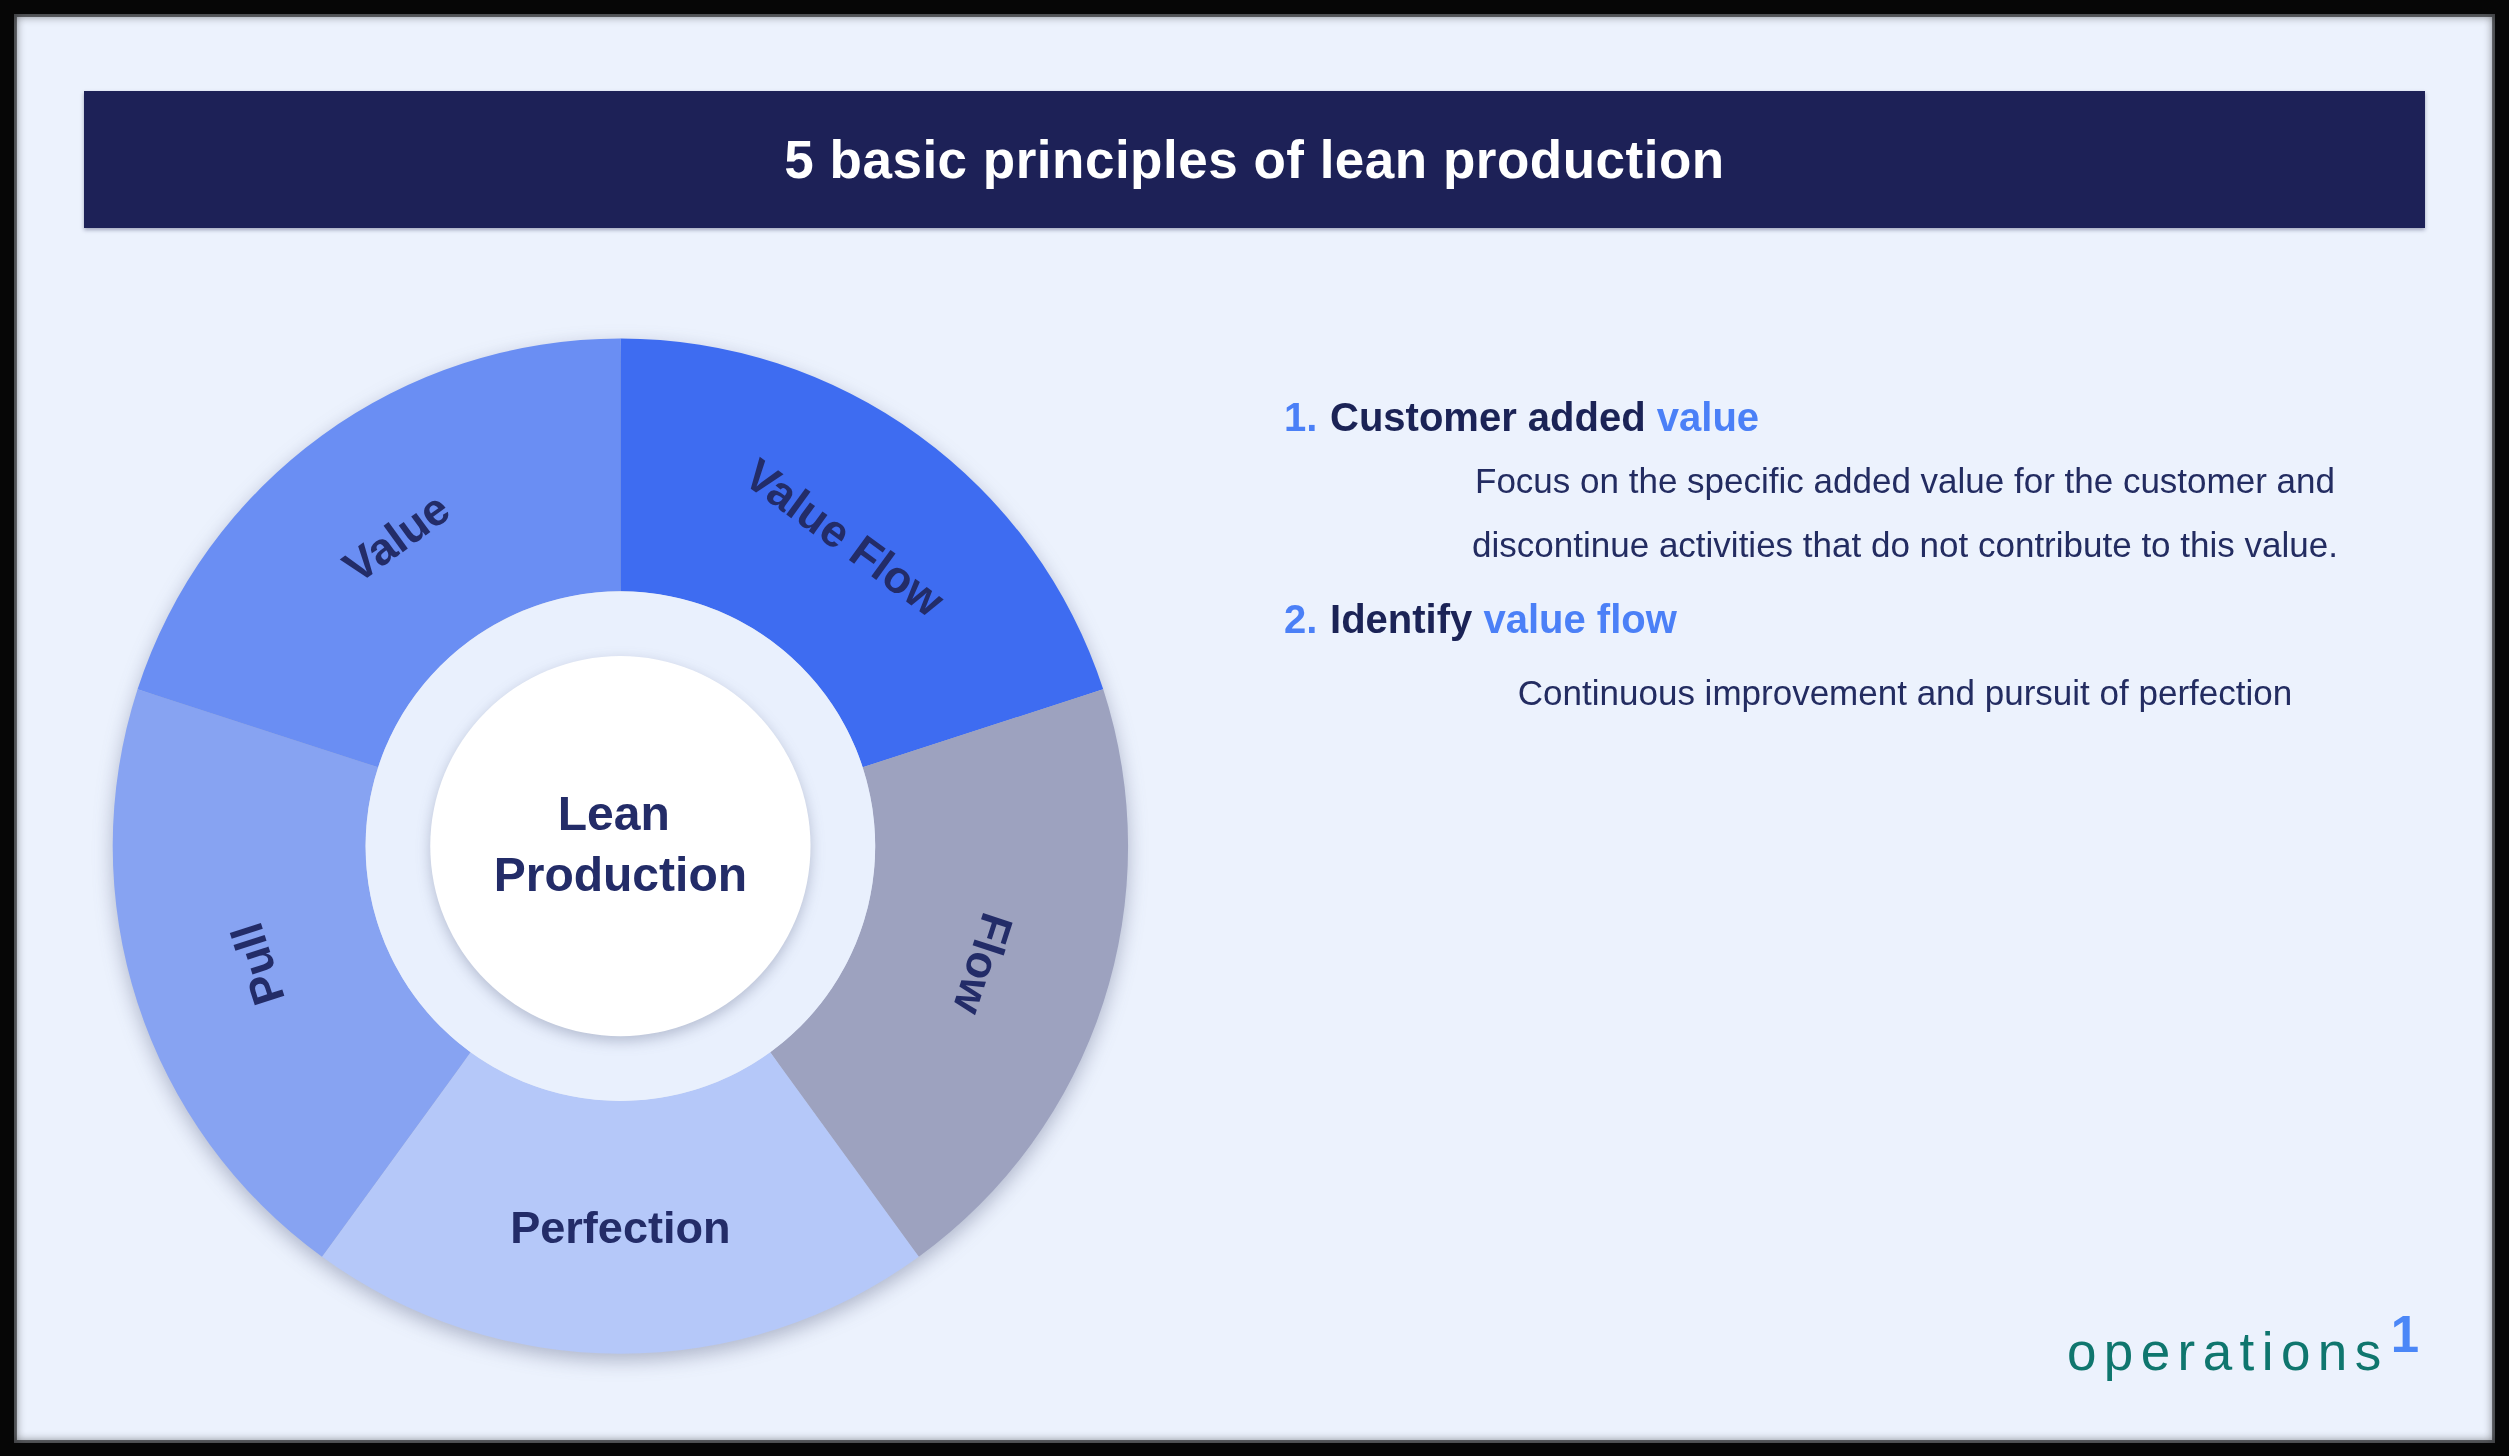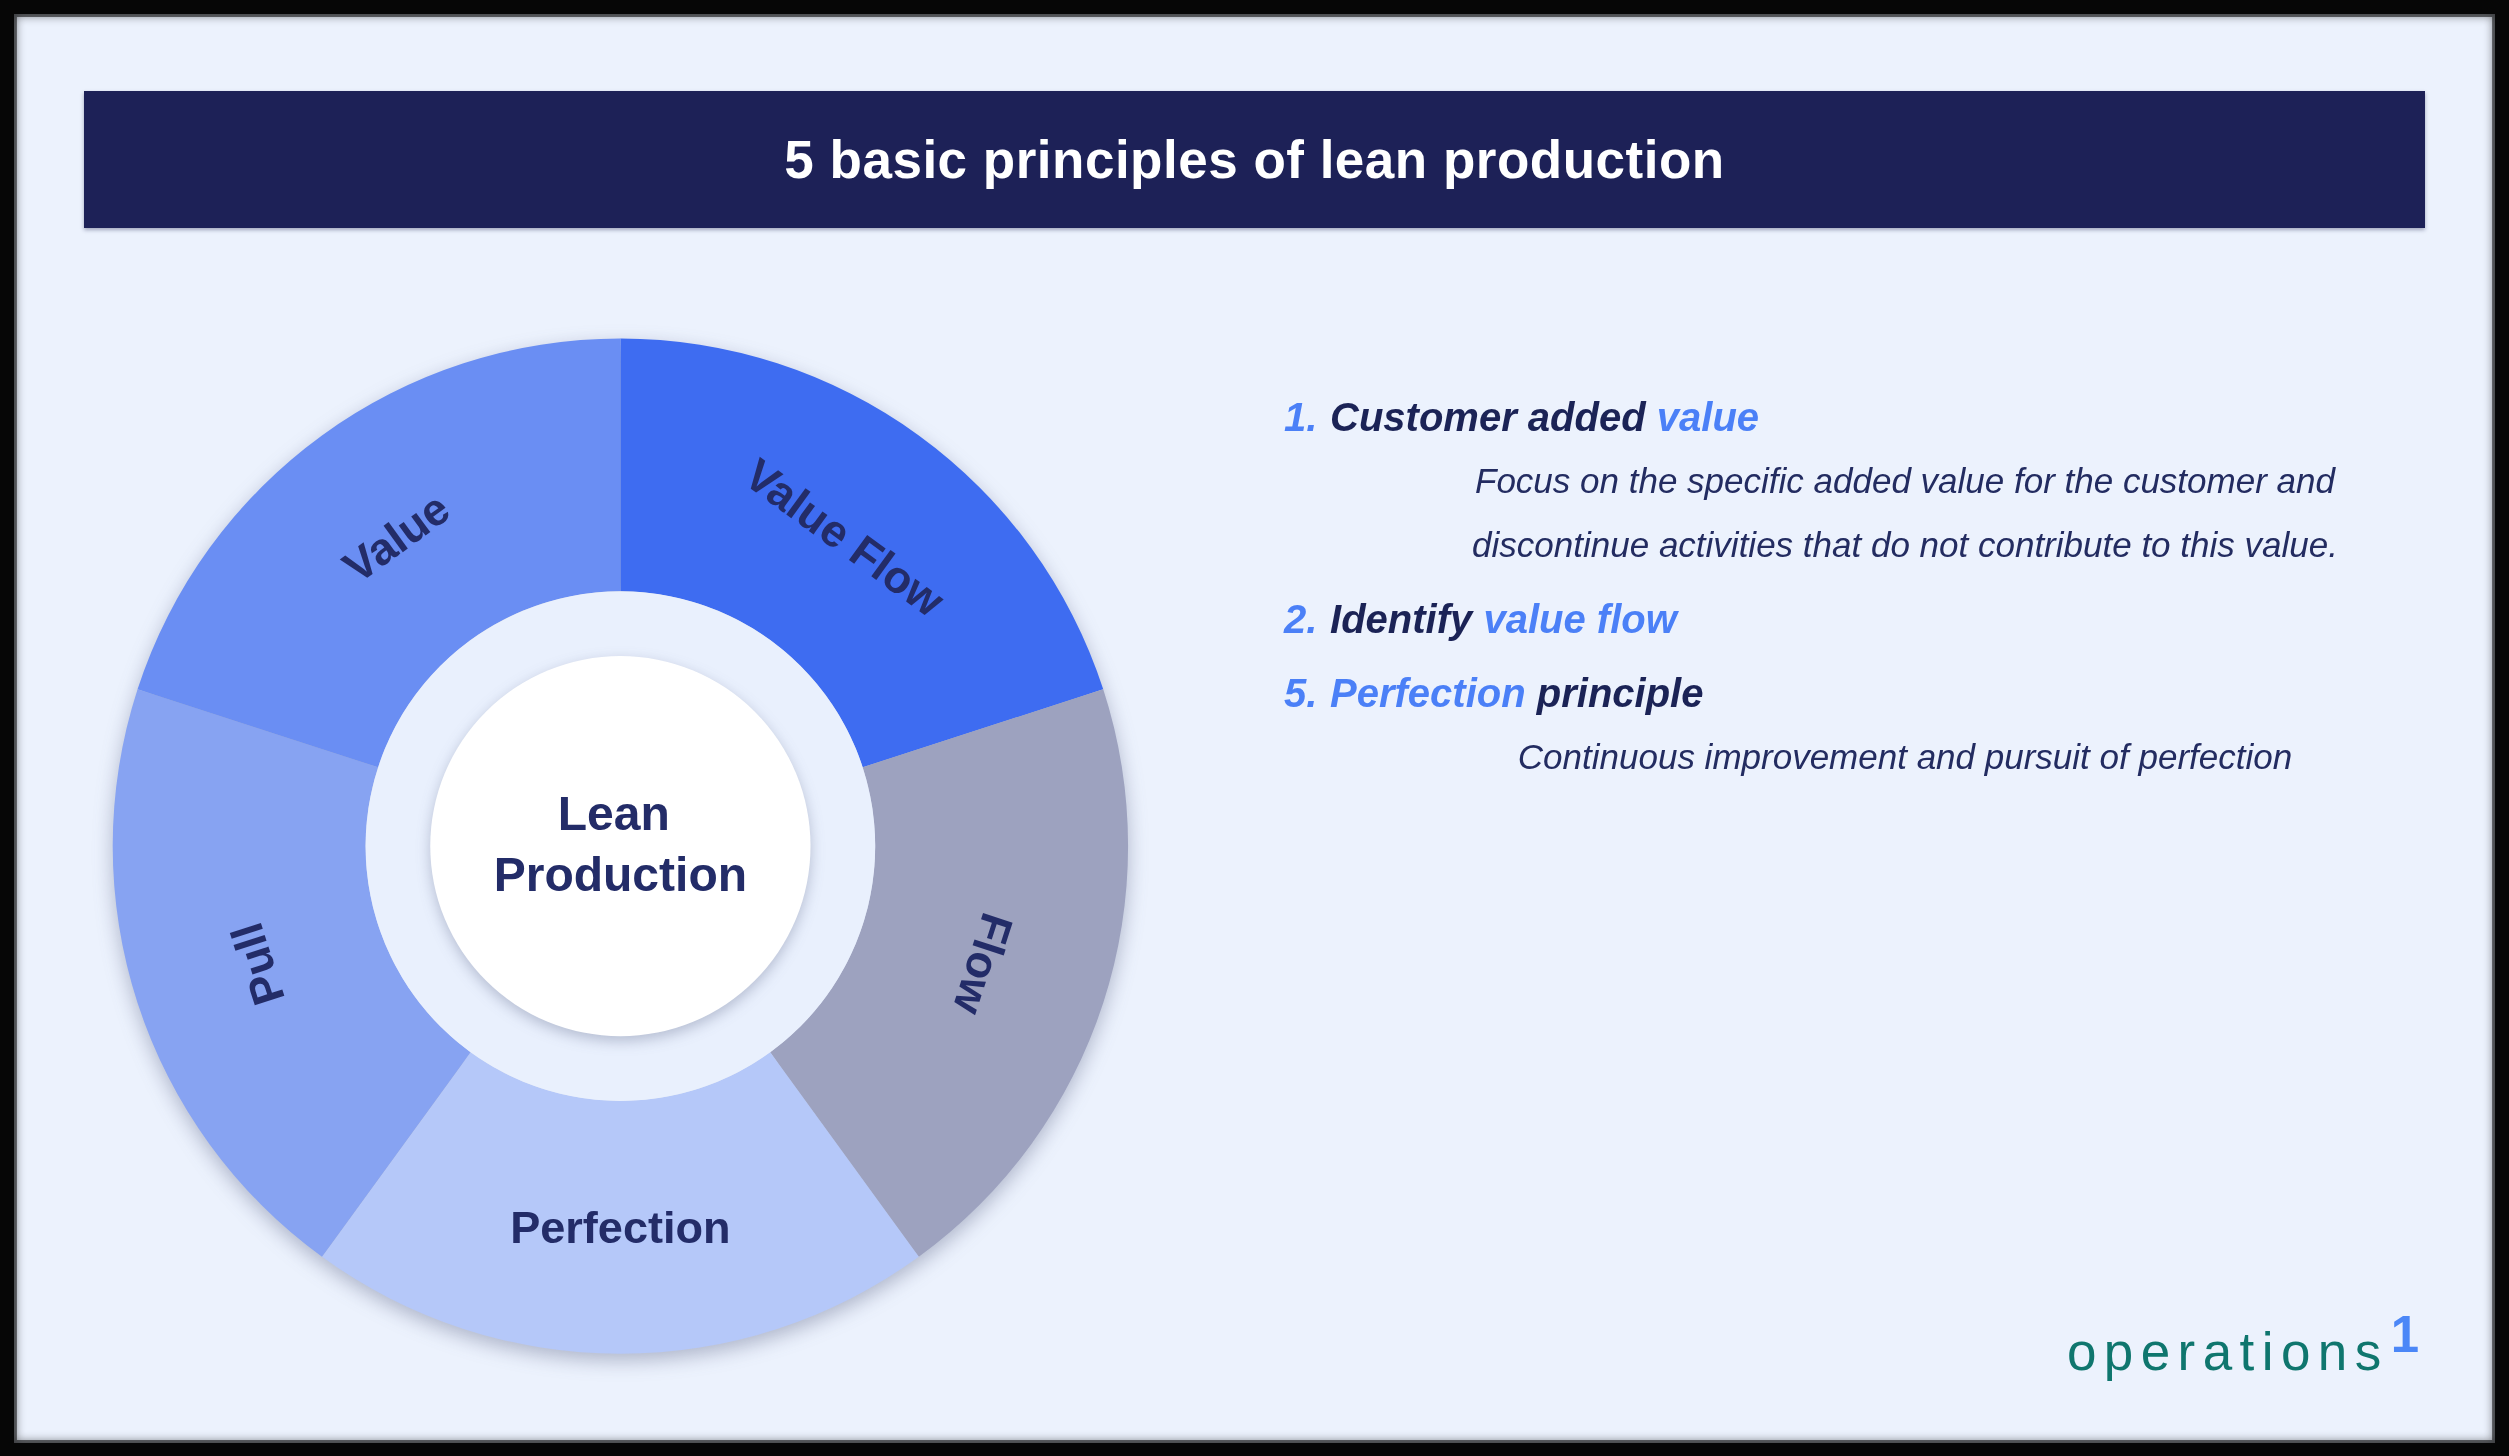--- a/index.html
+++ b/index.html
@@ -55,21 +55,21 @@
     font-family: "Liberation Sans", sans-serif;
     font-size: 49px;
     font-weight: 700;
     fill: #232c68;
   }
   
   .principles {
     position: absolute;
     left: 1284px; top: 385px;
     width: 1186px;
-    list-style: none; margin: 0; padding: 0; font-style: italic;
+    list-style: none; margin: 0; padding: 0;
   }
   .principle { margin: 0 0 9.8px 0; }
   .p-heading {
     font-size: 40px;
     font-weight: 700;
     line-height: 64px;
     color: #1b2356;
     white-space: nowrap;
   }
   .p-heading .p-num { color: #4b80f7; margin-right: 12.7px; }
@@ -148,22 +148,20 @@
     <li class="principle">
       <div class="p-heading">
         <span class="p-num">2.</span><span class="navy">Identify</span> <span class="accent">value flow</span></div>
     </li>
 
     <li class="principle">
     </li>
 
 
     <li class="principle">
-      <div class="p-heading">
-        <span class="p-num">5.</span><span class="accent">Perfection</span> <span class="navy">principle</span></div>
       <div class="p-body">Continuous improvement and pursuit of perfection</div>
     </li>
   </ol>
 
   <div class="logo">
     <span class="logo-text" style="color: #0f766e;">operations</span>
     <span class="logo-mark" style="color: rgb(75, 135, 247);">1</span>
   </div>
 
   <div class="frame"></div>

